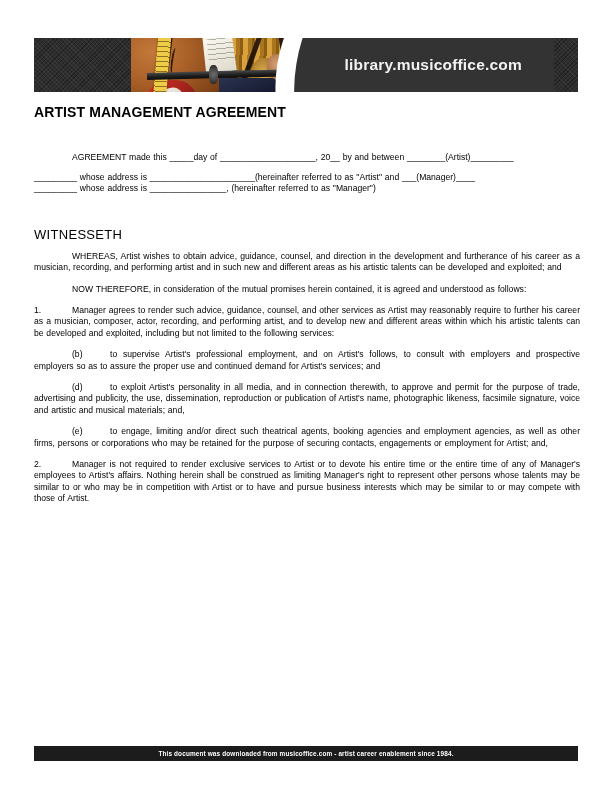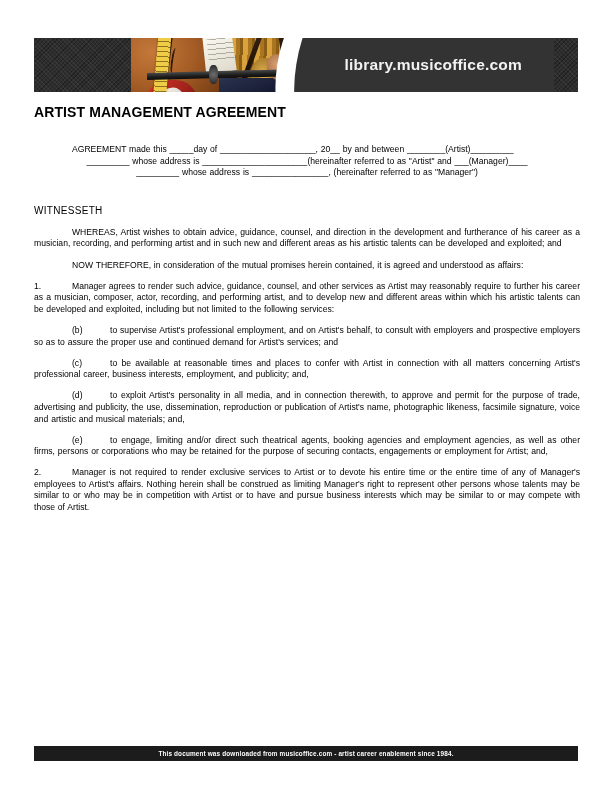--- a/index.html
+++ b/index.html
@@ -197,28 +197,28 @@
     top: 144px;
     width: 546px;
   }
   .para {
     font-size: 8.6px;
     line-height: 11.6px;
     text-align: justify;
     margin: 0 0 9.5px 0;
     word-spacing: .4px;
   }
-  .para.no-just { text-align: center; }
+  .para.no-just { text-align: left; }
   .indent { display: inline-block; width: 38px; }
-  .blk { margin-bottom: 0; }
+  .blk { margin-bottom: 0; margin-top: 8px; }
   .gap-lg { height: 9px; }
   .witness {
-    font-size: 10px;
+    font-size: 13px;
     line-height: 11.6px;
-    margin: 8px 0 10px 0;
+    margin: 16px 0 10px 0;
     letter-spacing: .3px;
   }
   .lead-num {
     display: inline-block;
     width: 38px;
   }
   .lead-let {
     display: inline-block;
     width: 38px;
     margin-left: 38px;
@@ -282,28 +282,27 @@
   <div class="para blk no-just">_________ whose address is ______________________(hereinafter referred to as "Artist" and ___(Manager)____</div>
   <div class="para no-just">_________ whose address is ________________, (hereinafter referred to as "Manager")</div>
 
   <div class="gap-lg"></div>
 
   <div class="witness">WITNESSETH</div>
 
   <p class="para"><span class="indent"></span><span>WHEREAS, Artist wishes to obtain advice, guidance, counsel, and direction in the development and furtherance of his career as a musician, recording, and performing artist and in such new and different areas as his artistic talents can be developed and exploited; and</span></p>
 
 
-  <p class="para"><span class="indent"></span><span>NOW THEREFORE, in consideration of the mutual promises herein contained, it is agreed and understood as affairs:</span></p>
+  <p class="para"><span class="indent"></span><span>NOW THEREFORE, in consideration of the mutual promises herein contained, it is agreed and understood as follows:</span></p>
 
   <p class="para"><span class="lead-num">1.</span><span>Manager agrees to render such advice, guidance, counsel, and other services as Artist may reasonably require to further his career as a musician, composer, actor, recording, and performing artist, and to develop new and different areas within which his artistic talents can be developed and exploited, including but not limited to the following services:</span></p>
 
 
-  <p class="para"><span class="lead-let">(b)</span><span>to supervise Artist's professional employment, and on Artist's behalf, to consult with employers and prospective employers so as to assure the proper use and continued demand for Artist's services; and</span></p>
-
-  <p class="para"><span class="lead-let">(c)</span><span>to be available at reasonable times and places to confer with Artist in connection with all matters concerning Artist's professional career, business interests, employment, and publicity; and,</span></p>
+  <p class="para"><span class="lead-let">(b)</span><span>to supervise Artist's professional employment, and on Artist's follows, to consult with employers and prospective employers so as to assure the proper use and continued demand for Artist's services; and</span></p>
+
 
   <p class="para"><span class="lead-let">(d)</span><span>to exploit Artist's personality in all media, and in connection therewith, to approve and permit for the purpose of trade, advertising and publicity, the use, dissemination, reproduction or publication of Artist's name, photographic likeness, facsimile signature, voice and artistic and musical materials; and,</span></p>
 
   <p class="para"><span class="lead-let">(e)</span><span>to engage, limiting and/or direct such theatrical agents, booking agencies and employment agencies, as well as other firms, persons or corporations who may be retained for the purpose of securing contacts, engagements or employment for Artist; and,</span></p>
 
 
 
   <p class="para"><span class="lead-num">2.</span><span>Manager is not required to render exclusive services to Artist or to devote his entire time or the entire time of any of Manager's employees to Artist's affairs. Nothing herein shall be construed as limiting Manager's right to represent other persons whose talents may be similar to or who may be in competition with Artist or to have and pursue business interests which may be similar to or may compete with those of Artist.</span></p>
 
 </div>

